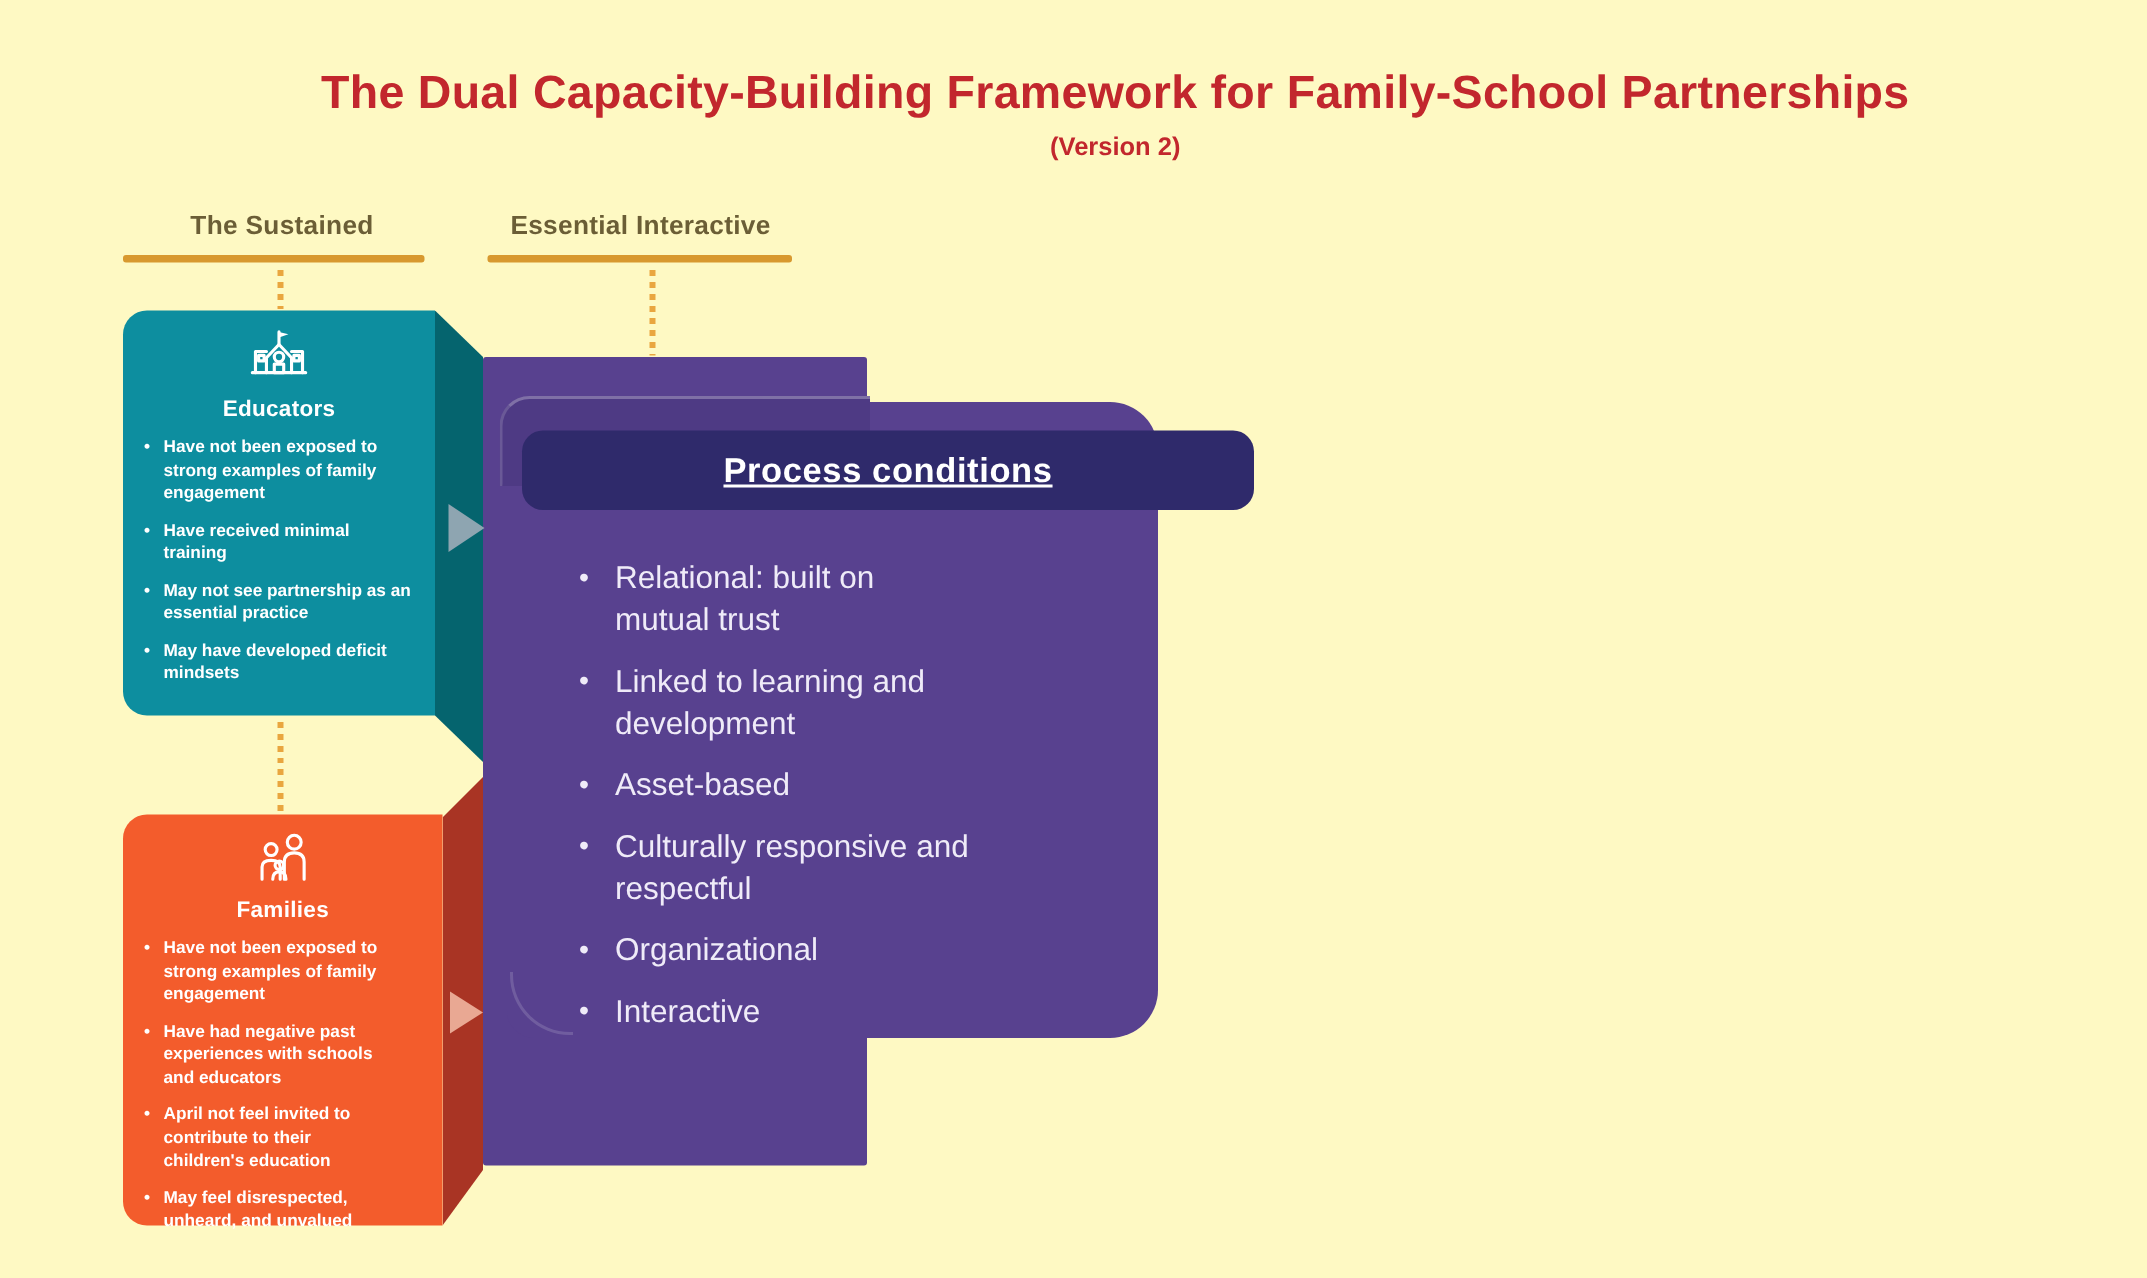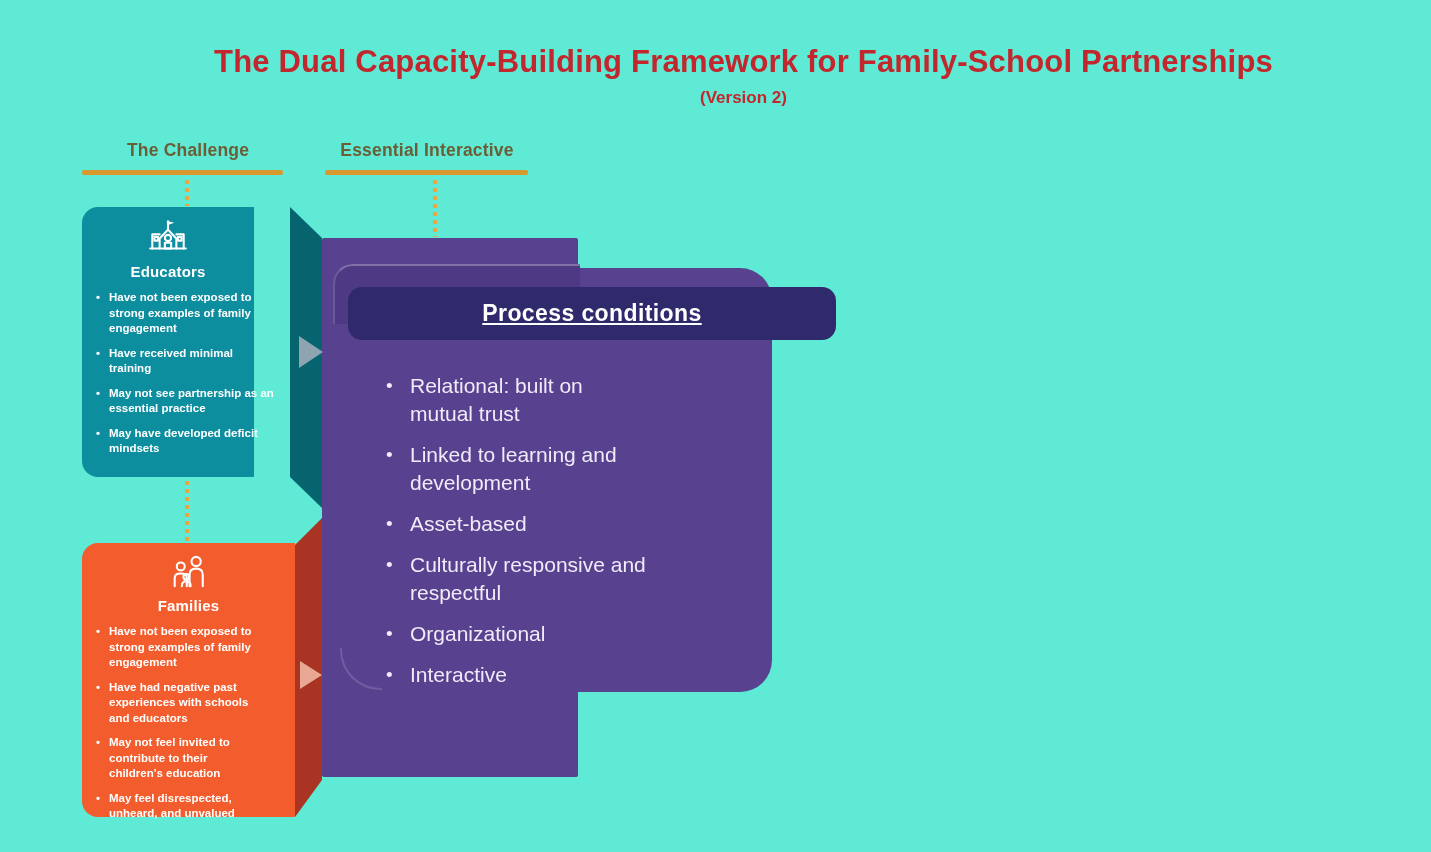--- a/index.html
+++ b/index.html
@@ -1,18 +1,18 @@
 <!DOCTYPE html>
 <html><head>
 <meta charset="utf-8">
 <style>
   html,body { margin:0; padding:0; background:#e8e0b8; }
   .canvas {
     position:relative; width:1431px; height:852px; overflow:hidden;
-    background:#5eead4;
+    background:#fef9c3;
     font-family:"Liberation Sans","DejaVu Sans",sans-serif;
   }
   
   .main-title {
     position:absolute; left:56px; top:44px; width:1375px;
     text-align:center; font-size:31px; font-weight:800; color:#C2272D;
     letter-spacing:.2px;
   }
   .sub-title {
     position:absolute; left:56px; top:88px; width:1375px;
@@ -77,21 +77,21 @@
   }
   .cond-list li:last-child { margin-bottom:0; }
   .cond-list li::before {
     content:"\2022"; position:absolute; left:1px; top:0; font-size:19px; color:#EFEBF8;
   }
   
   .mini-card {
     position:absolute; left:82px; color:#fff; border-radius:16px 0 0 16px;
     text-align:center;
   }
-  .mini-card.teal   { top:207px; width:172px; height:270px; background:#0D8E9F; }
+  .mini-card.teal   { top:207px; width:208px; height:270px; background:#0D8E9F; }
   .mini-card.orange { top:543px; width:213px; height:274px; background:#F35C2C; }
   .mini-icon { display:inline-block; margin-top:10px; height:42px; }
   .mini-title { font-size:15px; font-weight:700; margin-top:0px; letter-spacing:.2px; }
   .mini-list {
     margin:10px 0 0 14px; padding:0; list-style:none; text-align:left;
     font-size:11.5px; font-weight:700; line-height:15.5px; width:182px;
   }
   .mini-list li { position:relative; padding-left:13px; margin-bottom:9px; white-space:pre-line; }
   .mini-list li::before { content:"\2022"; position:absolute; left:0; top:0; }
   
@@ -117,21 +117,21 @@
   }
 </style>
 </head>
 <body>
 
 <div class="canvas">
 
   <div class="main-title">The Dual Capacity-Building Framework for Family-School Partnerships</div>
   <div class="sub-title">(Version 2)</div>
 
-  <div class="col-header challenge">The Challenge</div>
+  <div class="col-header challenge">The Sustained</div>
   <div class="col-header essential">Essential Interactive</div>
   <div class="underline u1"></div>
   <div class="underline u2"></div>
   <div class="dotline d1"></div>
   <div class="dotline d2"></div>
   <div class="dotline d3"></div>
 
   <div class="back-rect"></div>
 
   <div class="fold teal-fold"></div>
@@ -179,21 +179,21 @@
       </svg>
     </span>
     <div class="mini-title">Families</div>
     <ul class="mini-list">
       <li>Have not been exposed to
 strong examples of family
 engagement</li>
       <li>Have had negative past
 experiences with schools
 and educators</li>
-      <li>May not feel invited to
+      <li>April not feel invited to
 contribute to their
 children's education</li>
       <li>May feel disrespected,
 unheard, and unvalued</li>
     </ul>
   </div>
 
   <div class="cond-card process">
     <div class="shadow-pill"></div>
     <div class="pill">Process conditions</div>

